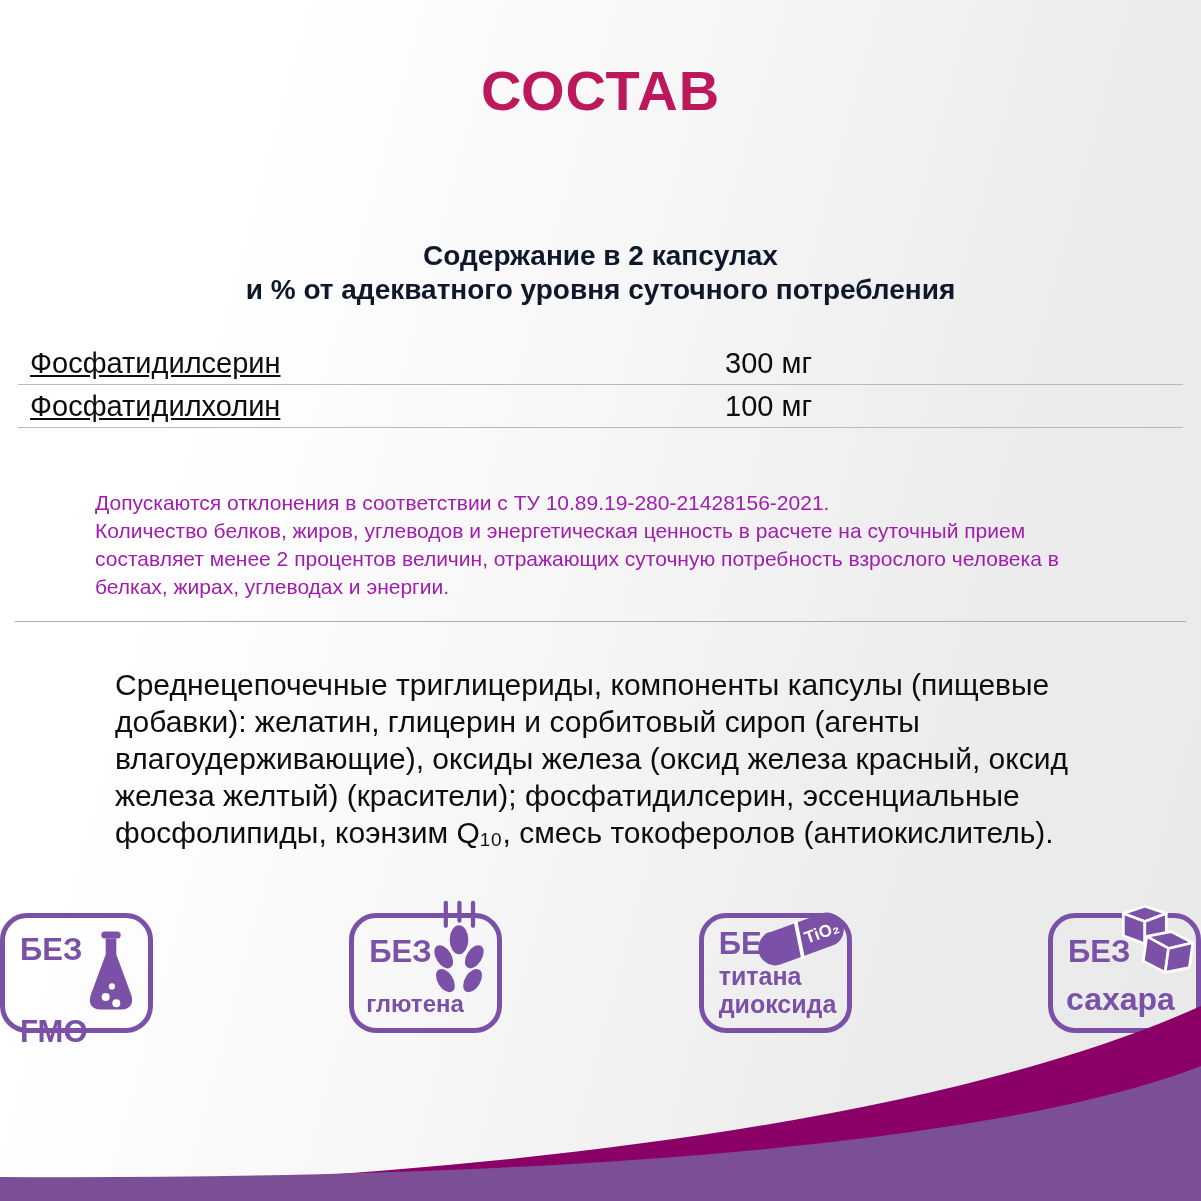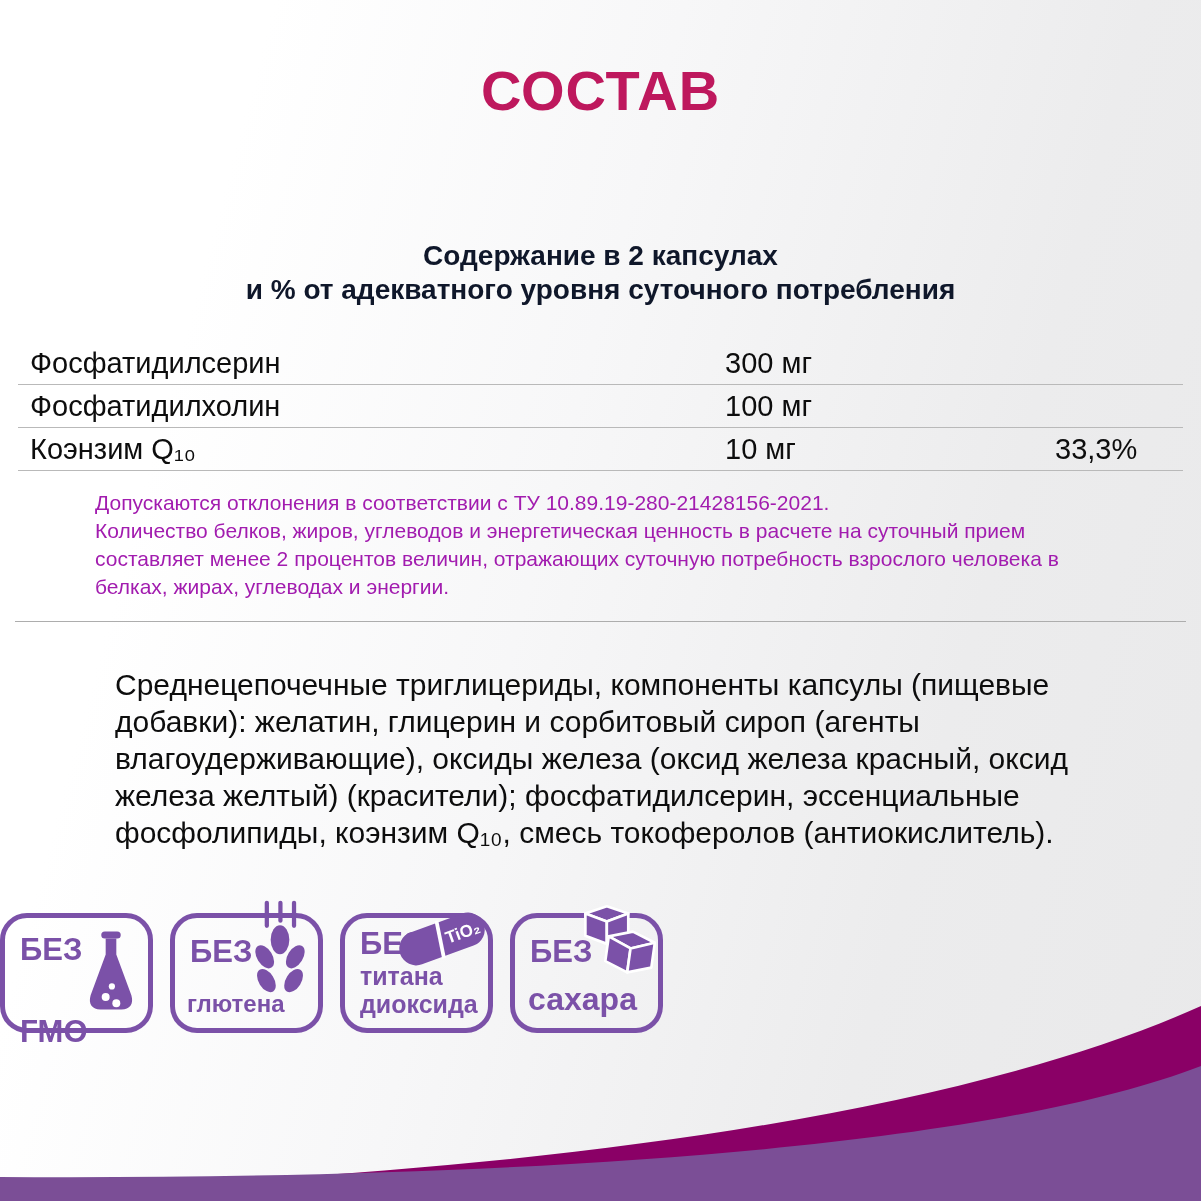--- a/index.html
+++ b/index.html
@@ -45,21 +45,21 @@
   }
   .comp-row {
     display: grid;
     grid-template-columns: 707px 330px 1fr;
     align-items: center;
     height: 42px;
     border-bottom: 1px solid #b9b9b9;
     font-size: 29px;
     color: #0d0d0d;
   }
-  .comp-name { padding-left: 12px; }
+  .comp-name { padding-left: 12px; text-decoration: underline; }
   .comp-amount { text-align: left; }
   .comp-percent { text-align: right; padding-right: 46px; }
   .notes {
     position: absolute;
     top: 489px;
     left: 95px;
     width: 1015px;
     font-size: 21px;
     line-height: 28px;
     color: #a21caf;
@@ -80,21 +80,21 @@
     font-size: 30px;
     line-height: 37px;
     color: #0d0d0d;
   }
   .badges {
     position: absolute;
     top: 913px;
     left: 0;
     width: 100%;
     display: flex;
-    justify-content: flex-start;
+    justify-content: space-between;
     gap: 17px;
   }
   .badge {
     position: relative;
     width: 143px;
     height: 110px;
     border: 5px solid #7b51a8;
     border-radius: 27px;
     color: #7b51a8;
     font-weight: 700;
@@ -139,25 +139,20 @@
   <div class="comp-row">
     <div class="comp-name">Фосфатидилсерин</div>
     <div class="comp-amount">300 мг</div>
     <div class="comp-percent"></div>
   </div>
   <div class="comp-row">
     <div class="comp-name">Фосфатидилхолин</div>
     <div class="comp-amount">100 мг</div>
     <div class="comp-percent"></div>
   </div>
-  <div class="comp-row">
-    <div class="comp-name">Коэнзим Q₁₀</div>
-    <div class="comp-amount">10 мг</div>
-    <div class="comp-percent">33,3%</div>
-  </div>
 </div>
 
 <div class="notes">
   <div>Допускаются отклонения в соответствии с ТУ 10.89.19-280-21428156-2021.</div>
   <div>Количество белков, жиров, углеводов и энергетическая ценность в расчете на суточный прием составляет менее 2 процентов величин, отражающих суточную потребность взрослого человека в белках, жирах, углеводах и энергии.</div>
 </div>
 
 <div class="divider"></div>
 
 <div class="ingredients">Среднецепочечные триглицериды, компоненты капсулы (пищевые добавки): желатин, глицерин и сорбитовый сироп (агенты влагоудерживающие), оксиды железа (оксид железа красный, оксид железа желтый) (красители); фосфатидилсерин, эссенциальные фосфолипиды, коэнзим Q₁₀, смесь токоферолов (антиокислитель).</div>

